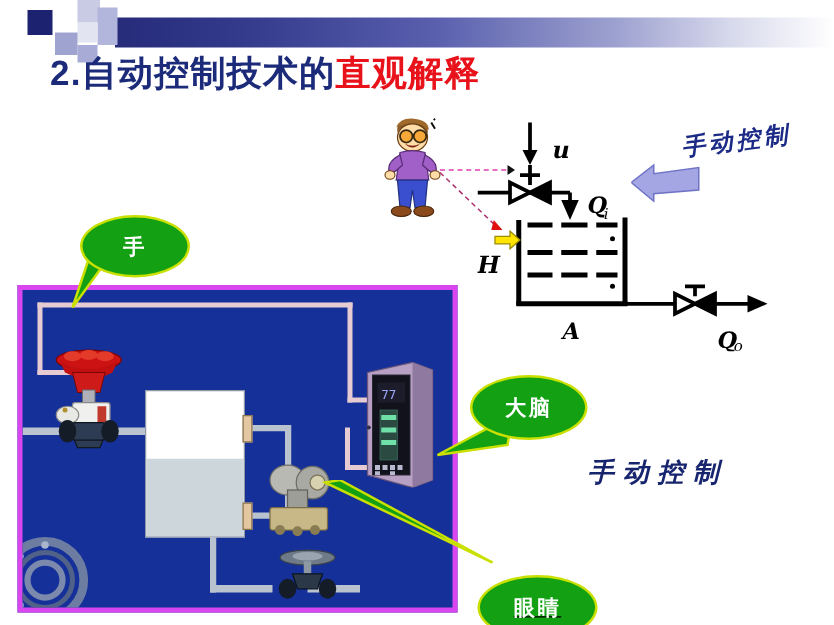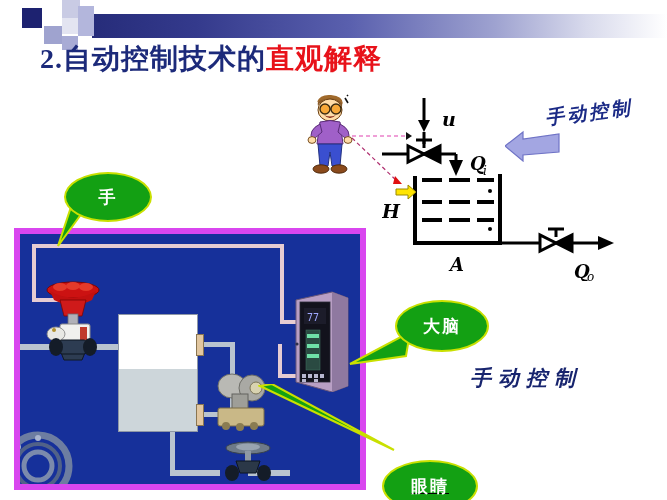--- a/index.html
+++ b/index.html
@@ -18,21 +18,21 @@
   .sq{position:absolute;}
   .sq-a{left:22px;top:8px;width:20px;height:20px;background:#1d2270;}
   .sq-b{left:44px;top:26px;width:18px;height:18px;background:#9fa3cf;}
   .sq-c{left:62px;top:0px;width:18px;height:18px;background:#c9cbe4;}
   .sq-d{left:62px;top:18px;width:16px;height:16px;background:#e3e4f1;}
   .sq-e{left:78px;top:6px;width:16px;height:30px;background:#b3b6dc;}
   .sq-f{left:62px;top:36px;width:16px;height:14px;background:#a8abd5;}
 
   
   .title{position:absolute;left:40px;top:40px;font-size:28px;font-weight:bold;
-    font-family:Liberation Serif, serif;white-space:nowrap;letter-spacing:1px;}
+    font-family:Liberation Sans, sans-serif;white-space:nowrap;letter-spacing:1px;}
   .title .t-red{color:#e8121a;}
 
   
   .man{position:absolute;left:300px;top:92px;width:60px;height:85px;}
 
   
   .tank-svg{position:absolute;left:382px;top:96px;}
 
   
   .manual-txt{position:absolute;left:545px;top:100px;font-size:19px;font-weight:bold;
@@ -40,21 +40,21 @@
     letter-spacing:3px;white-space:nowrap;transform:rotate(-7deg);}
   .manual-arrow{position:absolute;left:505px;top:128px;}
 
   
   .auto-txt{position:absolute;left:470px;top:364px;font-size:21px;font-weight:bold;
     font-style:italic;color:#17246e;font-family:"DejaVu Sans","Liberation Sans",sans-serif;
     letter-spacing:7px;white-space:nowrap;}
 
   
   .panel{position:absolute;left:14px;top:228px;width:352px;height:262px;
-    background:#16309a;border:6px solid #d946ef;box-sizing:border-box;overflow:hidden;}
+    background:#16309a;border:4px solid #d946ef;box-sizing:border-box;overflow:hidden;}
   .panel-inner{position:absolute;inset:0;}
 
   
   .pipe{position:absolute;background:#e6ccd2;}
   .pipe-g{position:absolute;background:#b9c3cf;}
 
   
   .p-tank{position:absolute;left:98px;top:80px;width:80px;height:118px;background:#ffffff;
     border:1px solid #8e97a6;box-sizing:border-box;}
   .p-tank-liq{position:absolute;left:0;bottom:0;width:100%;height:62px;background:#cdd6da;}
@@ -300,21 +300,21 @@
     </svg>
     <div class="cal-ell" style="left:64px;top:172px;width:84px;height:46px;">
       <span>手</span>
     </div>
   </div>
 
   <div class="callout">
     <svg style="position:absolute;left:348px;top:330px;" width="64" height="40">
       <polygon points="62,2 58,26 2,34" fill="#13a013" stroke="#c9e000" stroke-width="2"></polygon>
     </svg>
-    <div class="cal-ell" style="left:395px;top:300px;width:90px;height:48px;justify-content:center;">
+    <div class="cal-ell" style="left:376px;top:300px;width:90px;height:48px;justify-content:center;">
       <span>大脑</span>
     </div>
   </div>
 
   <div class="callout">
     <svg style="position:absolute;left:258px;top:384px;" width="140" height="72">
       <polygon points="2,2 14,0 136,66" fill="#13a013" stroke="#c9e000" stroke-width="2"></polygon>
     </svg>
     <div class="cal-ell" style="left:382px;top:460px;width:92px;height:48px;text-decoration:underline;">
       <span>眼睛</span>

